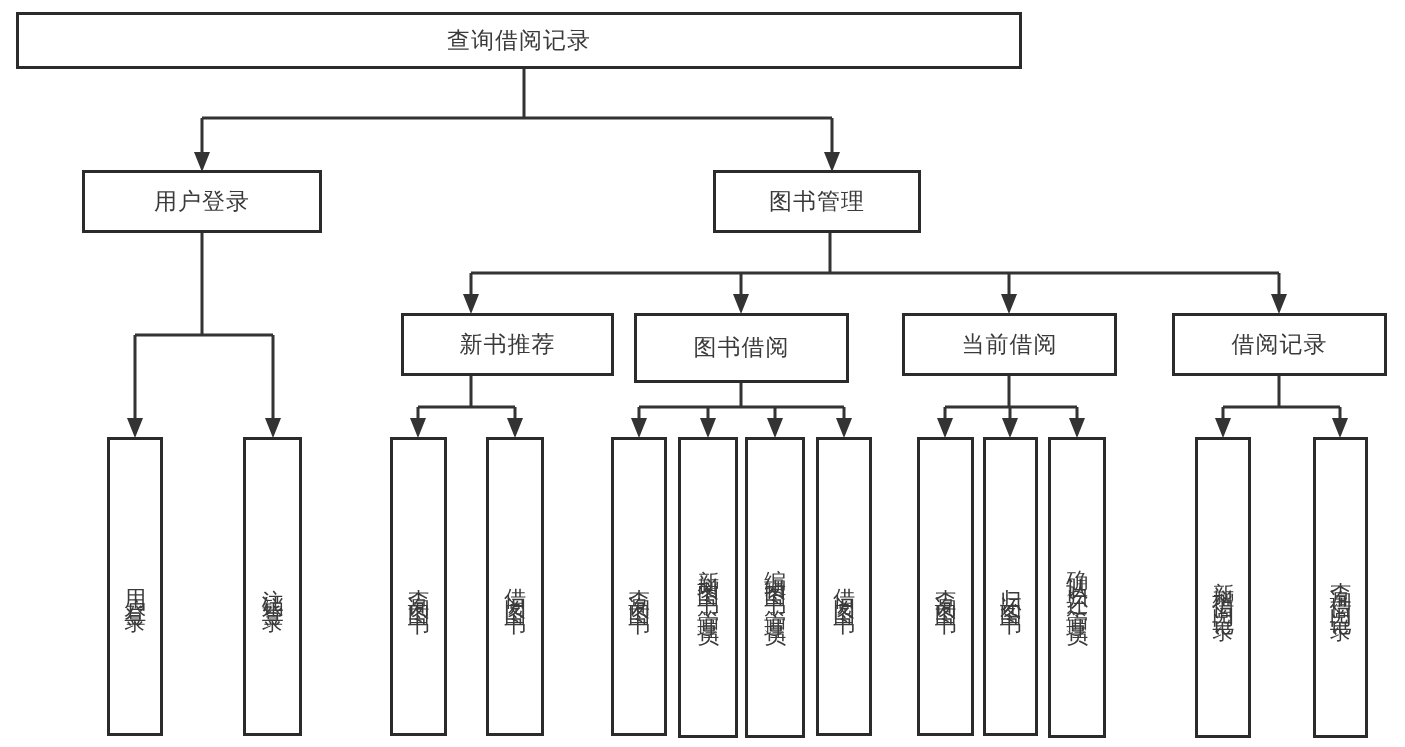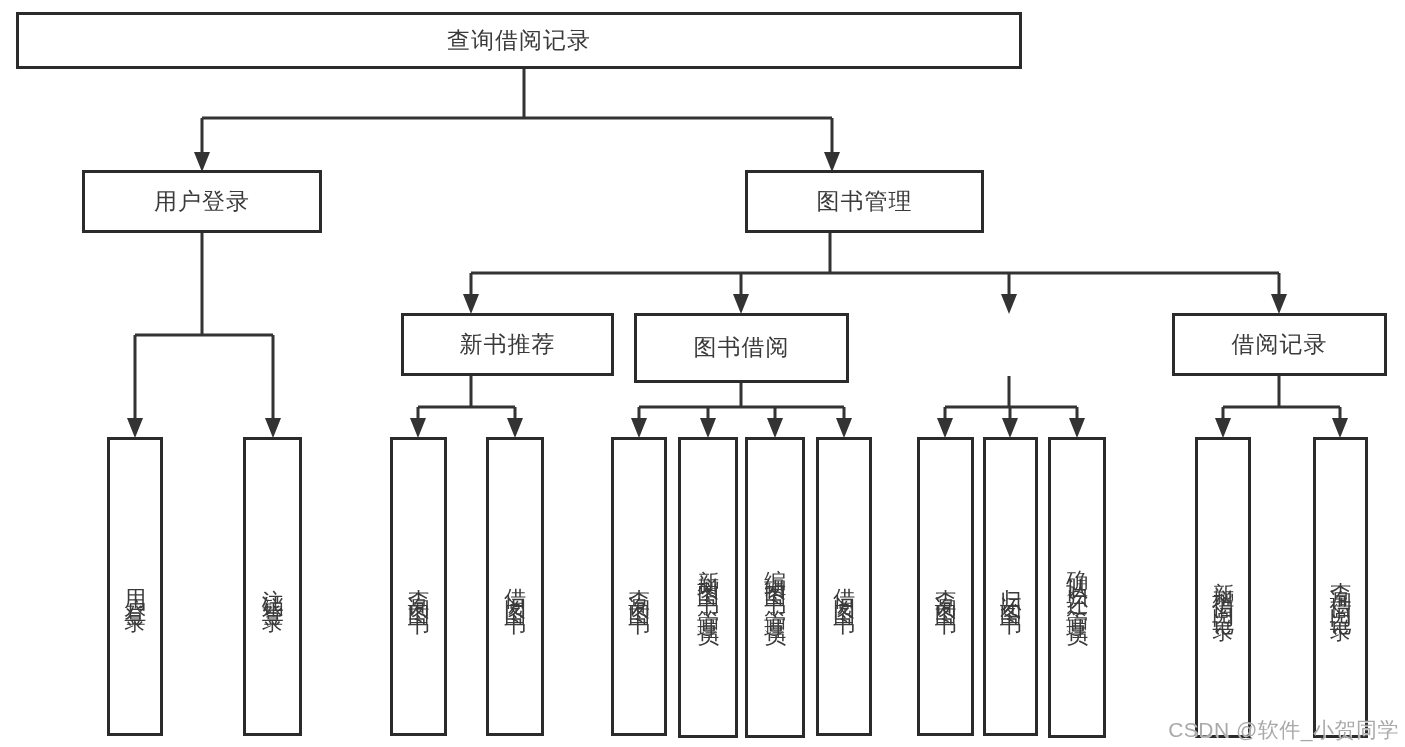--- a/index.html
+++ b/index.html
@@ -89,39 +89,39 @@
       <polygon points="1002,418 1018,418 1010,438"></polygon>
       <polygon points="1069,418 1085,418 1077,438"></polygon>
       <polygon points="1215,418 1231,418 1223,438"></polygon>
       <polygon points="1332,418 1348,418 1340,438"></polygon>
     </g>
   </svg>
 
   <div class="node" style="left:16px;top:12px;width:1006px;height:57px;">查询借阅记录</div>
 
   <div class="node" style="left:82px;top:170px;width:240px;height:63px;">用户登录</div>
-  <div class="node" style="left:713px;top:170px;width:239px;height:63px;margin-left:32px;">图书管理</div>
+  <div class="node" style="left:713px;top:170px;width:208px;height:63px;">图书管理</div>
 
   <div class="node" style="left:365px;top:313px;width:213px;height:63px;margin-left:36px;">新书推荐</div>
   <div class="node" style="left:634px;top:313px;width:215px;height:70px;">图书借阅</div>
+  <div class="node" style="left:902px;top:313px;width:215px;height:63px;">当前借阅</div>
   <div class="node" style="left:1172px;top:313px;width:215px;height:63px;">借阅记录</div>
 
   <div class="node leaf" style="left:107px;top:437px;width:56px;height:299px;">用户登录</div>
   <div class="node leaf" style="left:243px;top:437px;width:59px;height:299px;">注销登录</div>
 
   <div class="node leaf" style="left:390px;top:437px;width:57px;height:299px;">查询图书</div>
   <div class="node leaf" style="left:486px;top:437px;width:58px;height:299px;">借阅图书</div>
 
   <div class="node leaf" style="left:611px;top:437px;width:56px;height:299px;">查询图书</div>
   <div class="node leaf" style="left:678px;top:437px;width:60px;height:301px;">新增图书（管理员）</div>
   <div class="node leaf" style="left:745px;top:437px;width:60px;height:301px;">编辑图书（管理员）</div>
   <div class="node leaf" style="left:816px;top:437px;width:56px;height:299px;">借阅图书</div>
 
   <div class="node leaf" style="left:917px;top:437px;width:57px;height:299px;">查询图书</div>
   <div class="node leaf" style="left:983px;top:437px;width:55px;height:299px;">归还图书</div>
   <div class="node leaf" style="left:1048px;top:437px;width:58px;height:301px;">确认归还（管理员）</div>
 
   <div class="node leaf" style="left:1195px;top:437px;width:56px;height:301px;">新增借阅记录</div>
   <div class="node leaf" style="left:1313px;top:437px;width:55px;height:301px;">查询借阅记录</div>
 
-  <div id="watermark">CSDN @软件_小贺同学</div>
 
 </div>
 
 </body></html>

